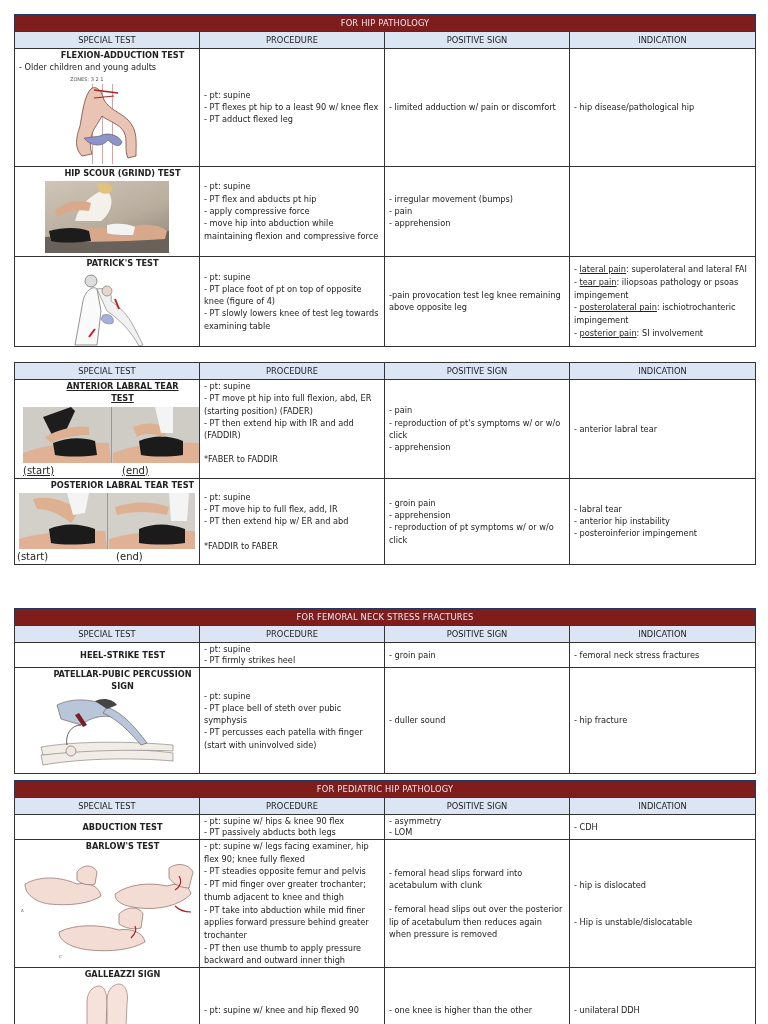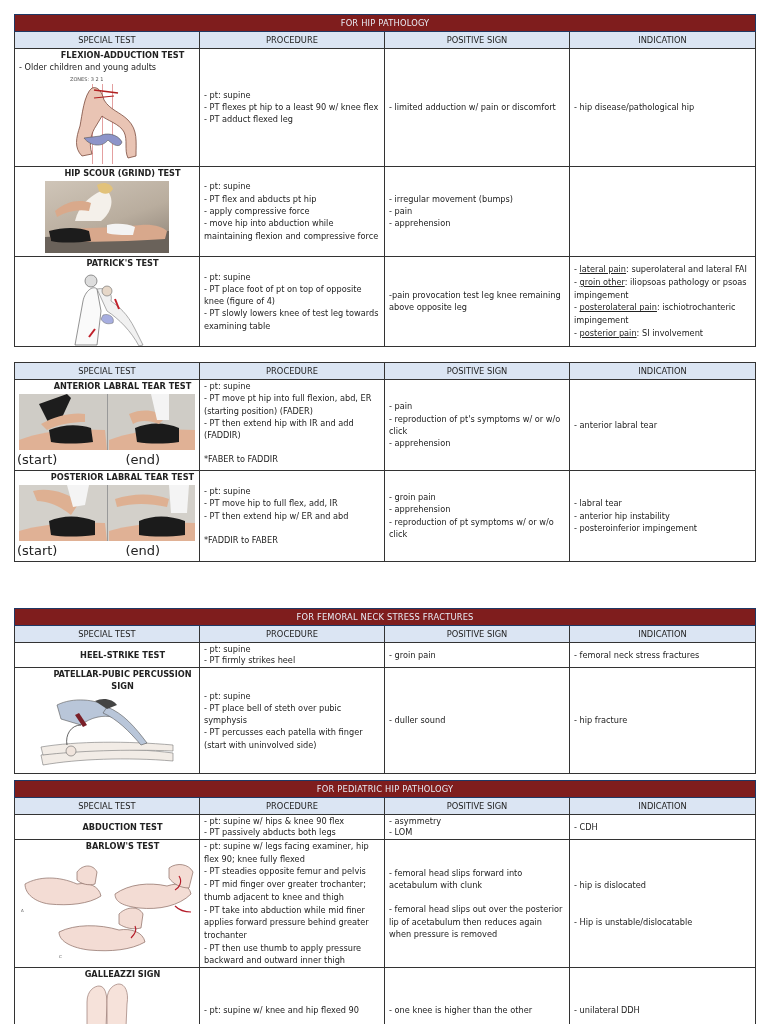--- a/index.html
+++ b/index.html
@@ -8,21 +8,21 @@
   .tbl { position: absolute; left: 14px; width: 741px; border-collapse: collapse; table-layout: fixed; }
   .tbl td, .tbl th { border: 1px solid #333; vertical-align: middle; padding: 0 4px; }
   .tbl .title td { background: #7f1d1d; color: #e8ecf5; text-align: center; height: 17px; font-weight: normal; font-size: 8.3px; letter-spacing: 0.2px; border-color: #1f3864; }
   .tbl .head th { background: #dbe5f3; color: #222; text-align: center; height: 17px; font-weight: normal; font-size: 8.3px; }
   .col1 { width: 185px; } .col2 { width: 185px; } .col3 { width: 185px; } .col4 { width: 186px; }
   .tname { font-weight: bold; text-align: center; font-size: 8.2px; display: block; margin-left: 31px; }
   .tsub { display: block; text-align: left; }
   .testcell { vertical-align: top !important; text-align: center; }
   .testcell.mid { vertical-align: middle !important; }
   .pic { margin: 2px auto 0; display: block; position: relative; overflow: hidden; }
-  .caps { display: flex; justify-content: flex-start; gap: 68px; font-size: 13px; text-align: left; padding-left: 0; }
+  .caps { display: flex; justify-content: flex-start; gap: 68px; font-size: 10px; text-align: left; padding-left: 0; }
   .lines div { white-space: normal; }
   .u { text-decoration: underline; }
 </style>
 </head>
 <body>
 
 <table class="tbl" style="top:14px;">
   <colgroup>
       <col class="col1">
       <col class="col2">
@@ -114,21 +114,21 @@
     <td class="lines">
       <div>- pt: supine</div>
       <div>- PT place foot of pt on top of opposite knee (figure of 4)</div>
       <div>- PT slowly lowers knee of test leg towards examining table</div>
     </td>
     <td class="lines">
       <div>-pain provocation test leg knee remaining above opposite leg</div>
     </td>
     <td class="lines" style="line-height:1.55;">
       <div>- <span class="u">lateral pain</span><span>: superolateral and lateral FAI</span></div>
-      <div>- <span class="u">groin other</span><span>: iliopsoas pathology or psoas impingement</span></div>
+      <div>- <span class="u">tear pain</span><span>: iliopsoas pathology or psoas impingement</span></div>
       <div>- <span class="u">posterolateral pain</span><span>: ischiotrochanteric impingement</span></div>
       <div>- <span class="u">posterior pain</span><span>: SI involvement</span></div>
     </td>
   </tr>
 </tbody>
   </table>
 
 <table class="tbl" style="top:362px;">
   <colgroup>
       <col class="col1">
@@ -137,21 +137,21 @@
       <col class="col4">
     </colgroup>
   <tbody>
   <tr class="head">
     <th>SPECIAL TEST</th>
     <th>PROCEDURE</th>
     <th>POSITIVE SIGN</th>
     <th>INDICATION</th>
   </tr>
   <tr style="height:87px;">
-    <td class="testcell" style="padding:0 2px;">
+    <td class="testcell" style="padding:0 8px;text-decoration:underline;">
       <span class="tname">ANTERIOR LABRAL TEAR TEST</span>
       <div class="pic" style="width:176px;height:56px;background:#cfccc6;">
         <svg width="176" height="56" viewBox="0 0 176 56">
           <rect x="88" y="0" width="1" height="56" fill="#999"></rect>
           <path d="M0 46 C20 38 50 34 86 36 L88 56 L0 56 Z" fill="#e0b195"></path>
           <path d="M30 36 C44 30 60 30 72 34 L74 48 C58 50 44 50 32 48 Z" fill="#1b1b1b"></path>
           <path d="M20 10 L48 0 L52 4 L40 30 L30 30 Z" fill="#1d1d1d"></path>
           <path d="M22 30 C36 22 54 18 66 20 L66 28 C54 28 40 30 28 36 Z" fill="#deb092"></path>
           <path d="M90 46 C110 38 140 34 176 36 L176 56 L90 56 Z" fill="#e0b195"></path>
           <path d="M116 34 C130 28 146 28 160 34 L160 48 C146 50 130 50 118 48 Z" fill="#1b1b1b"></path>

